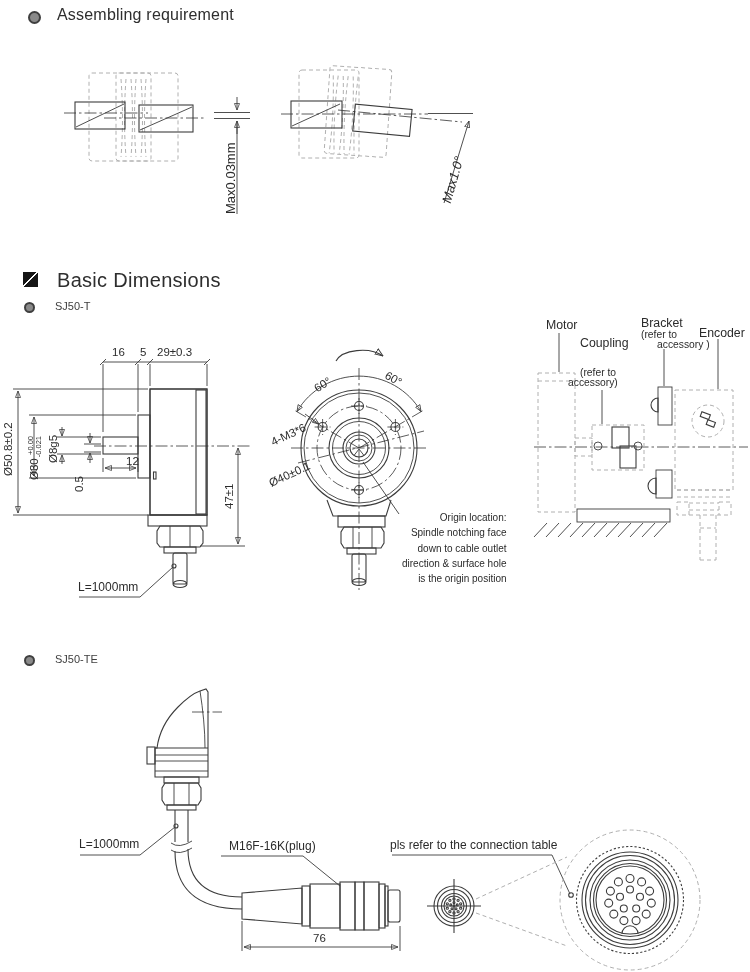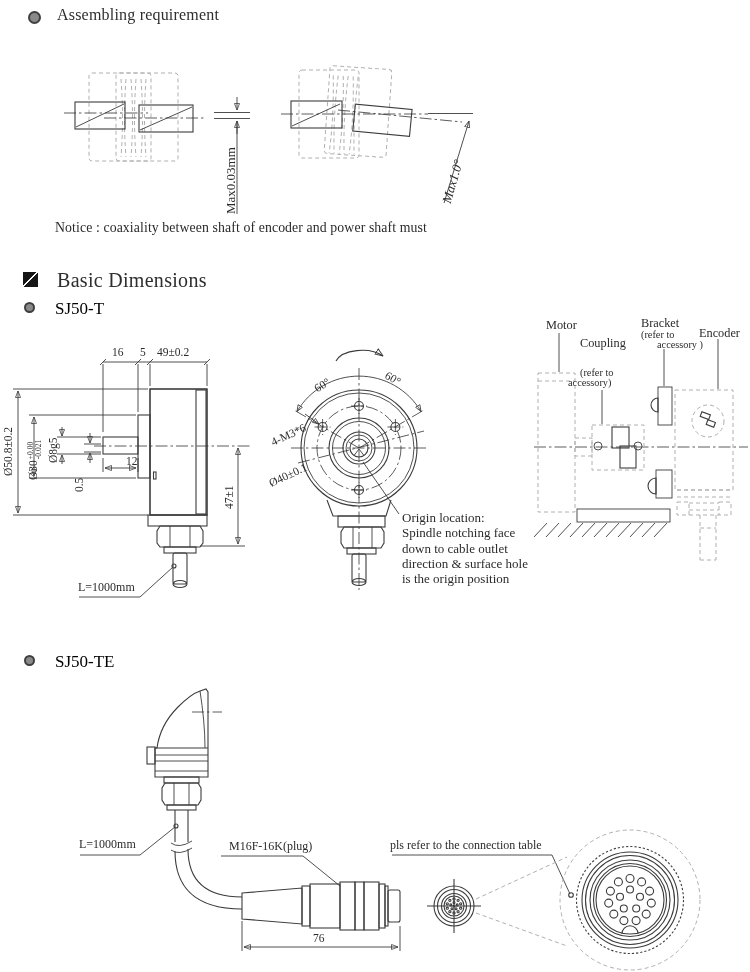--- a/index.html
+++ b/index.html
@@ -1,35 +1,35 @@
 <!DOCTYPE html>
 <html><head>
 <meta charset="utf-8">
 <style>
   html,body { margin:0; padding:0; background:#ffffff; }
   #page {
     position:relative; width:750px; height:972px; background:#ffffff;
-    font-family:Liberation Serif, serif; color:#2b2b2b; overflow:hidden;
+    font-family:Liberation Sans, sans-serif; color:#2b2b2b; overflow:hidden;text-align:right;
   }
   #art { position:absolute; left:0; top:0; z-index:1; }
   .lbl { position:absolute; z-index:2; font-size:12px; color:#2b2b2b; white-space:nowrap; line-height:1.1; }
   .h1  { font-size:16px; letter-spacing:.2px; color:#2e2e2e; }
   .h2  { font-size:20px; letter-spacing:.3px; color:#2e2e2e; }
-  .h3  { font-size:17px; color:#000000; }
+  .h3  { font-size:11px; color:#404040; }
   .notice { font-size:13.8px; color:#2a2a2a; letter-spacing:.1px; }
   .dim { font-size:11.5px; }
   .r90 { transform:rotate(-90deg); transform-origin:0 0; }
   .rot { transform-origin:0 0; }
   .ital { font-style:italic; font-size:13px; }
   .bullet { position:absolute; z-index:2; border-radius:50%; background:#8a8a8a; border:2.5px solid #3f3f3f; box-sizing:border-box; }
   .sqbullet { position:absolute; z-index:2; width:15px; height:15px;
     background:linear-gradient(135deg,#161616 44%,#fafafa 46%,#fafafa 50%,#161616 52%); }
   .tol { display:inline-flex; flex-direction:column; font-size:7.5px; line-height:7.5px; margin-left:1px; vertical-align:middle; }
   .tol i { font-style:normal; }
-  .origin-note div { font-size:13px; line-height:15.3px; }
+  .origin-note div { font-size:10px; line-height:15.3px; }
   .subnote { font-size:10.3px; line-height:10.5px; }
 </style>
 </head>
 <body>
 
 <div id="page">
 
   <svg id="art" width="750" height="972" viewBox="0 0 750 972">
     <defs>
       <marker id="arr" viewBox="0 0 10 10" refX="9.5" refY="5" markerWidth="8" markerHeight="8" orient="auto-start-reverse">
@@ -318,31 +318,30 @@
       </g>
     </g>
   </svg>
 
   <span class="bullet" style="left:28px; top:11px; width:13px; height:13px;"></span>
   <div class="lbl h1" style="left:57px; top:6px;">Assembling requirement</div>
 
   <div class="lbl dim r90" style="left:224px; top:214px; font-size:13px;">Max0.03mm</div>
   <div class="lbl ital rot" style="left:440px; top:201px; transform:rotate(-74deg);">Max1.0°</div>
 
-  <div class="lbl notice" style="left:55px; top:220px;">Notice : coaxiality between shaft of encoder and power shaft must</div>
 
   <span class="sqbullet" style="left:23px; top:272px;"></span>
   <div class="lbl h2" style="left:57px; top:269px;">Basic Dimensions</div>
 
   <span class="bullet" style="left:24px; top:302px; width:11px; height:11px;"></span>
   <div class="lbl h3" style="left:55px; top:300px;">SJ50-T</div>
 
   <div class="lbl dim" style="left:112px; top:346px;">16</div>
   <div class="lbl dim" style="left:140px; top:346px;">5</div>
-  <div class="lbl dim" style="left:157px; top:346px;">49±0.2</div>
+  <div class="lbl dim" style="left:157px; top:346px;">29±0.3</div>
   <div class="lbl dim r90" style="left:2px; top:476px;">Ø50.8±0.2</div>
   <div class="lbl dim r90" style="left:27px; top:480px;">
     <span>Ø30</span><span class="tol">
         <i>+0.00</i>
         <i>-0.021</i>
       </span>
   </div>
   <div class="lbl dim r90" style="left:47px; top:463px;">Ø8g5</div>
   <div class="lbl dim" style="left:126px; top:455px;">12</div>
   <div class="lbl dim r90" style="left:73px; top:492px;">0.5</div>

